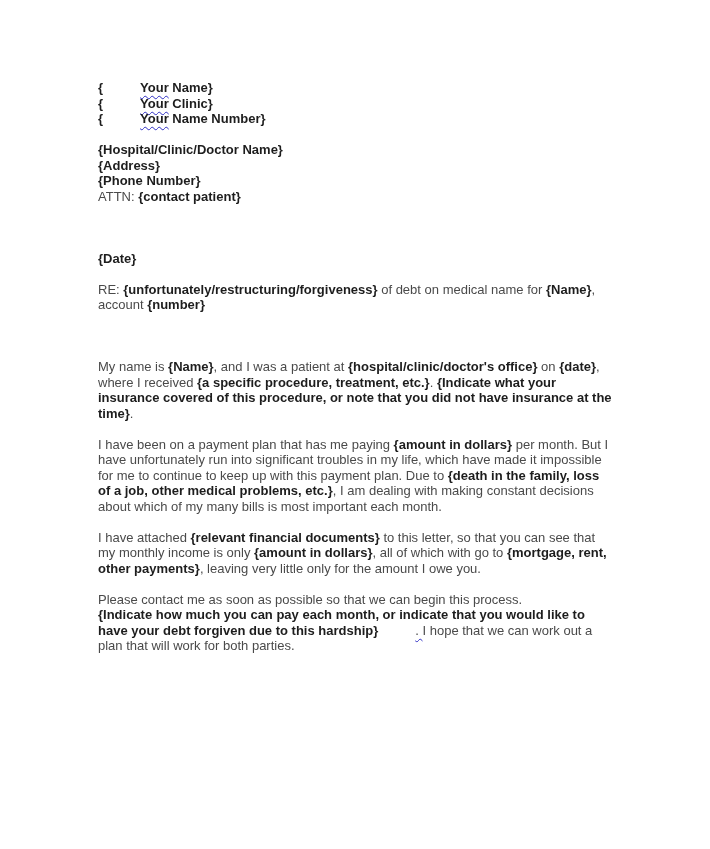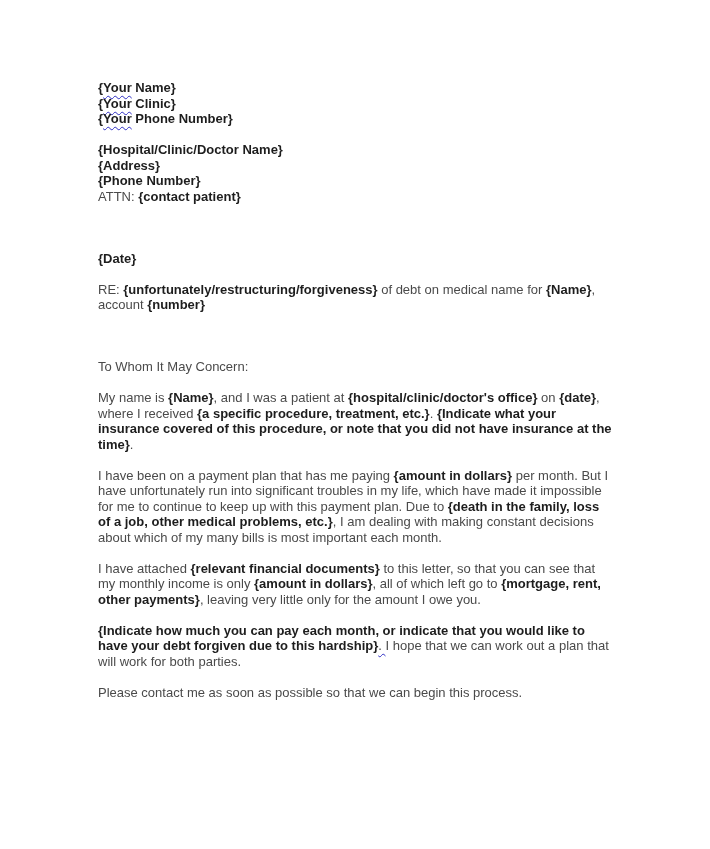--- a/index.html
+++ b/index.html
@@ -35,51 +35,51 @@
     font-weight: bold;
     color: #1d1d1d;
   }
   .w {
     text-decoration-line: underline;
     text-decoration-style: wavy;
     text-decoration-color: #2e2ec4;
     text-decoration-thickness: 1px;
     text-underline-offset: 3px;
     text-decoration-skip-ink: none;
+    padding-left: 37px;
   }
 </style>
 </head>
 <body>
 
 <div class="page">
   <div class="content">
 
     <div class="gap-1">
       <p class="line"><span class="b">{</span><span class="b w">Your</span><span class="b"> Name}</span></p>
       <p class="line"><span class="b">{</span><span class="b w">Your</span><span class="b"> Clinic}</span></p>
-      <p class="line"><span class="b">{</span><span class="b w">Your</span><span class="b"> Phone Number}</span></p>
+      <p class="line"><span class="b">{</span><span class="b w">Your</span><span class="b"> Name Number}</span></p>
     </div>
 
     <div class="gap-3">
       <p class="line"><span class="b">{Hospital/Clinic/Doctor Name}</span></p>
       <p class="line"><span class="b">{Address}</span></p>
       <p class="line"><span class="b">{Phone Number}</span></p>
       <p class="line"><span>ATTN: </span><span class="b">{contact patient}</span></p>
     </div>
 
     <p class="line gap-1"><span class="b">{Date}</span></p>
 
     <p class="para gap-3"><span>RE: </span><span class="b">{unfortunately/restructuring/forgiveness}</span><span> of debt on medical name for </span><span class="b">{Name}</span><span>, account </span><span class="b">{number}</span></p>
 
-    <p class="line gap-1"><span>To Whom It May Concern:</span></p>
 
     <p class="para gap-1"><span>My name is </span><span class="b">{Name}</span><span>, and I was a patient at </span><span class="b">{hospital/clinic/doctor's office}</span><span> on </span><span class="b">{date}</span><span>, where I received </span><span class="b">{a specific procedure, treatment, etc.}</span><span>. </span><span class="b">{Indicate what your insurance covered of this procedure, or note that you did not have insurance at the time}</span><span>.</span></p>
 
     <p class="para gap-1"><span>I have been on a payment plan that has me paying </span><span class="b">{amount in dollars}</span><span> per month. But I have unfortunately run into significant troubles in my life, which have made it impossible for me to continue to keep up with this payment plan. Due to </span><span class="b">{death in the family, loss of a job, other medical problems, etc.}</span><span>, I am dealing with making constant decisions about which of my many bills is most important each month.</span></p>
 
-    <p class="para gap-1"><span>I have attached </span><span class="b">{relevant financial documents}</span><span> to this letter, so that you can see that my monthly income is only </span><span class="b">{amount in dollars}</span><span>, all of which left go to </span><span class="b">{mortgage, rent, other payments}</span><span>, leaving very little only for the amount I owe you.</span></p>
+    <p class="para gap-1"><span>I have attached </span><span class="b">{relevant financial documents}</span><span> to this letter, so that you can see that my monthly income is only </span><span class="b">{amount in dollars}</span><span>, all of which with go to </span><span class="b">{mortgage, rent, other payments}</span><span>, leaving very little only for the amount I owe you.</span></p>
+
+    <p class="para"><span>Please contact me as soon as possible so that we can begin this process.</span></p>
 
     <p class="para gap-1"><span class="b">{Indicate how much you can pay each month, or indicate that you would like to have your debt forgiven due to this hardship}</span><span class="w">. </span><span>I hope that we can work out a plan that will work for both parties.</span></p>
-
-    <p class="para"><span>Please contact me as soon as possible so that we can begin this process.</span></p>
 
   </div>
 </div>
 
 </body></html>

